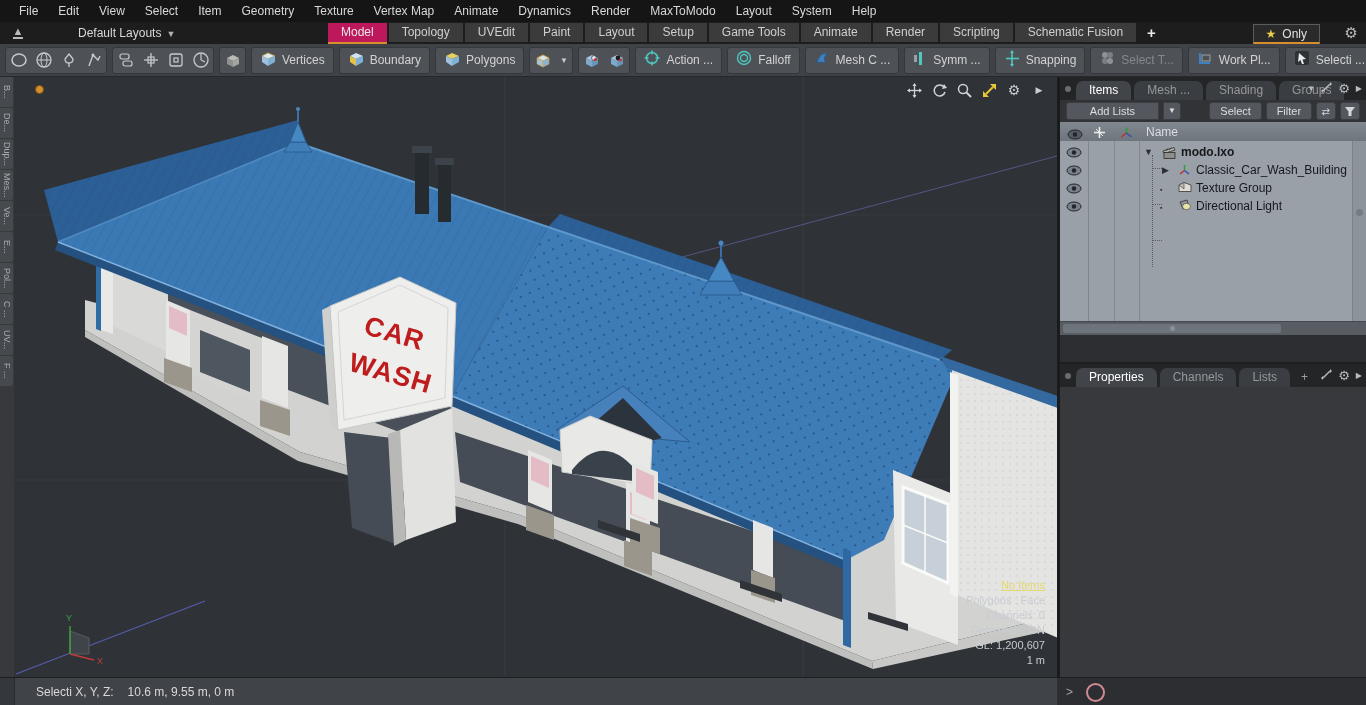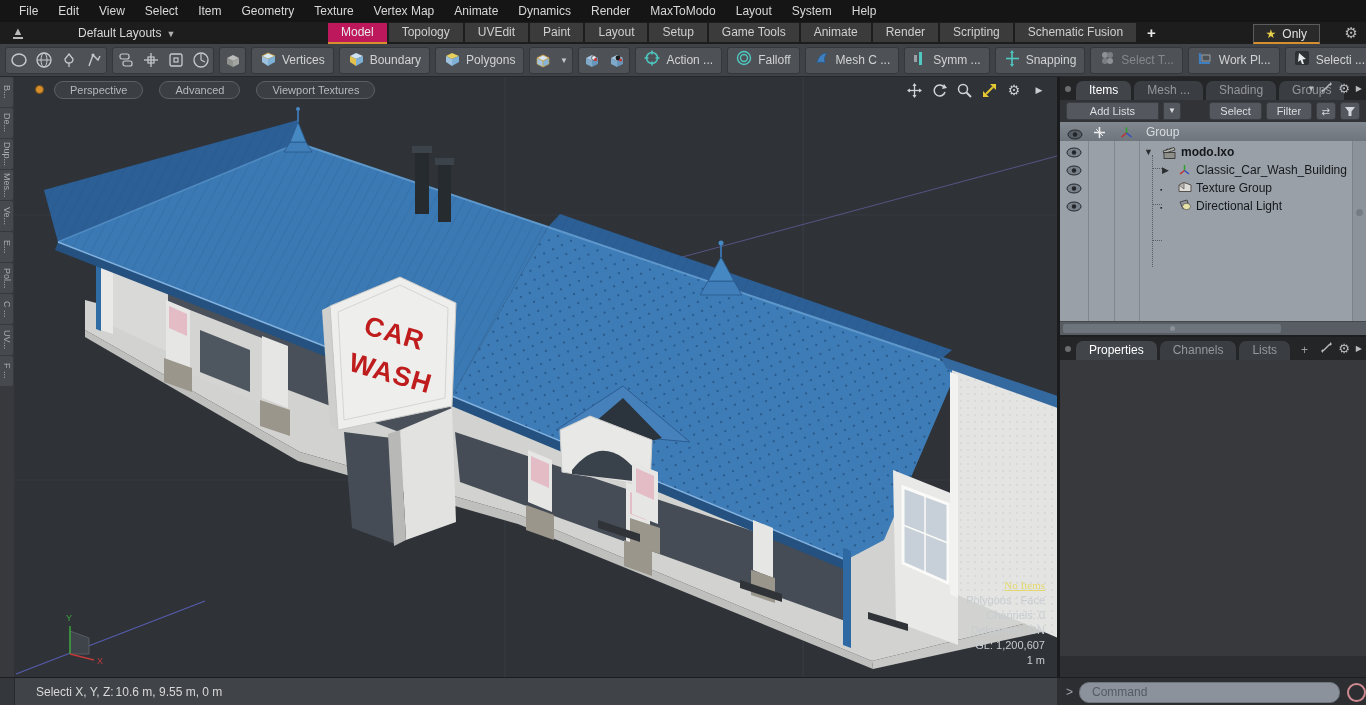--- a/index.html
+++ b/index.html
@@ -43,21 +43,21 @@
         color:#a8abaf;font-size:9px;line-height:13px;text-align:center;border-radius:0 2px 2px 0;}
   
   #viewport{position:absolute;left:14px;top:77px;width:1043px;height:600px;background:#2f3338;overflow:hidden;}
   #vp-dot{position:absolute;left:21px;top:8px;width:7px;height:7px;border-radius:50%;background:#d78f2e;border:1px solid #7a5113;}
   #vp-header{position:absolute;left:40px;top:4px;display:flex;gap:16px;}
   .pill{height:16px;border:1px solid #5c6065;border-radius:9px;background:#3b3f44;color:#b5b9bd;
         font-size:11px;line-height:16px;padding:0 15px;}
   #vp-icons{position:absolute;right:10px;top:5px;display:flex;gap:9px;align-items:center;}
   #vp-icons .ic{width:16px;height:16px;display:flex;align-items:center;justify-content:center;color:#c9ced3;font-size:12px;}
   #vp-stats{position:absolute;right:12px;bottom:9px;text-align:right;font-size:11px;line-height:15px;color:#c7ccd1;}
-  #vp-stats .warn{color:#e3d96e;text-decoration:underline;font-family:Liberation Serif, serif;}
+  #vp-stats .warn{color:#e3d96e;text-decoration:underline;}
   
   #rpanel{position:absolute;left:1057px;top:77px;width:309px;height:600px;background:#2c2e31;border-left:3px solid #1a1b1d;box-sizing:border-box;}
   .ptabrow{position:relative;height:23px;background:#242527;display:flex;align-items:flex-end;padding-left:16px;}
   .pdot{position:absolute;left:5px;top:9px;width:6px;height:6px;border-radius:50%;background:#6a6d70;}
   .ptab{height:19px;border-radius:7px 7px 0 0;background:#3a3d41;color:#96989b;font-size:12px;
         line-height:19px;padding:0 13px;margin-right:3px;white-space:nowrap;}
   .ptab.active{color:#ffffff;background:#414449;}
   .ptab.plus{background:transparent;color:#9a9da0;padding:0 8px;}
   .ptr-icons{position:absolute;right:4px;top:4px;display:flex;gap:6px;align-items:center;color:#b9bcbf;font-size:12px;}
   #items-buttons{height:22px;background:#313337;display:flex;align-items:center;padding:0 6px;gap:4px;}
@@ -82,21 +82,21 @@
   #tree-vscroll{position:absolute;right:0;top:0;bottom:0;width:13px;background:#8d939b;border-left:1px solid #7c828a;}
   #tree-vthumb{position:absolute;left:3px;top:68px;width:7px;height:7px;border-radius:50%;background:#767c84;}
   #tree-hscroll{height:13px;background:#585d63;position:relative;border-top:1px solid #45494e;}
   #tree-hthumb{position:absolute;left:3px;top:2px;width:218px;height:9px;background:#6e747b;border-radius:2px;}
   #tree-hthumb:after{content:"";position:absolute;left:50%;top:2px;width:5px;height:5px;margin-left:-2px;border-radius:50%;background:#8a9097;}
   #props-content{height:296px;background:#37393d;}
   
   #bottombar{position:absolute;left:0;top:677px;width:1366px;height:28px;background:#404348;border-top:1px solid #1c1d1f;}
   #bb-corner{position:absolute;left:0;top:0;width:14px;height:28px;background:#34373b;border-right:1px solid #26282b;}
   #bb-status{position:absolute;left:36px;top:0;line-height:28px;font-size:12px;color:#d8d8d8;}
-  #bb-status .val{margin-left:2px;}
+  #bb-status .val{margin-left:14px;}
   #cmd-area{position:absolute;left:1057px;top:0;width:309px;height:28px;background:#2c2e31;display:flex;align-items:center;}
   #cmd-prompt{color:#9fa4a9;font-size:12px;margin:0 6px 0 9px;}
   .cmd-input{width:238px;height:19px;border-radius:10px;border:1px solid #6e747c;background:#8b929b;
              font-size:12px;color:#2e3338;padding:0 12px;outline:none;font-family:"Liberation Sans",sans-serif;}
   .cmd-input::placeholder{color:#555b63;}
   #cmd-circle{width:19px;height:19px;border-radius:50%;border:2px solid #cd8a91;margin-left:7px;box-sizing:border-box;}
   svg text{font-family:"Liberation Sans","DejaVu Sans",sans-serif;}
 </style>
 </head>
 <body>
@@ -476,25 +476,20 @@
       <g>
         <polygon points="70,631 89,638 89,654 70,654" fill="#3f444b" stroke="#575c63"></polygon>
         <line x1="70" y1="654" x2="70" y2="626" stroke="#3aa33a" stroke-width="1.5"></line>
         <line x1="70" y1="654" x2="94" y2="660" stroke="#c03a3a" stroke-width="1.5"></line>
         <text x="66" y="621" font-size="9" fill="#3aa33a">Y</text>
         <text x="97" y="664" font-size="9" fill="#c03a3a">X</text>
       </g>
     </svg>
 
     <div id="vp-dot"></div>
-    <div id="vp-header">
-      <span class="pill">Perspective</span>
-      <span class="pill">Advanced</span>
-      <span class="pill">Viewport Textures</span>
-    </div>
     <div id="vp-icons">
       <span class="ic">
           <svg width="15" height="15">
             <line x1="7.5" y1="1" x2="7.5" y2="14" stroke="#cfd3d7" stroke-width="1.3"></line>
             <line x1="1" y1="7.5" x2="14" y2="7.5" stroke="#cfd3d7" stroke-width="1.3"></line>
             <polygon points="7.5,0 5.5,3 9.5,3" fill="#cfd3d7"></polygon>
             <polygon points="7.5,15 5.5,12 9.5,12" fill="#cfd3d7"></polygon>
             <polygon points="0,7.5 3,5.5 3,9.5" fill="#cfd3d7"></polygon>
             <polygon points="15,7.5 12,5.5 12,9.5" fill="#cfd3d7"></polygon>
           </svg>
@@ -572,21 +567,21 @@
       <span style="position:absolute;left:33px;top:3px;"><svg width="13" height="13">
             <line x1="6.5" y1="1" x2="6.5" y2="12" stroke="#e8eaec" stroke-width="1.6"></line>
             <line x1="1" y1="6.5" x2="12" y2="6.5" stroke="#e8eaec" stroke-width="1.6"></line>
             <line x1="3" y1="3" x2="10" y2="10" stroke="#e8eaec" stroke-width="1"></line>
           </svg></span>
       <span style="position:absolute;left:60px;top:3px;"><svg width="13" height="13">
             <line x1="6.5" y1="1.5" x2="6.5" y2="7" stroke="#2da02d" stroke-width="1.6"></line>
             <line x1="6.5" y1="7" x2="1.5" y2="11" stroke="#c03030" stroke-width="1.6"></line>
             <line x1="6.5" y1="7" x2="11.5" y2="11" stroke="#3050c0" stroke-width="1.6"></line>
           </svg></span>
-      <span class="hname">Group</span>
+      <span class="hname">Name</span>
     </div>
 
     <div id="tree">
       <div class="colline" style="left:28px;"></div>
       <div class="colline" style="left:54px;"></div>
       <div class="colline" style="left:79px;"></div>
       <div class="connector" style="left:92px;top:14px;height:112px;"></div>
       <div class="hconn" style="left:92px;top:27px;width:10px;"></div>
       <div class="hconn" style="left:92px;top:63px;width:10px;"></div>
       <div class="hconn" style="left:92px;top:99px;width:10px;"></div>
@@ -644,21 +639,21 @@
       </div>
 
       <div id="tree-vscroll">
           <div id="tree-vthumb"></div>
         </div>
     </div>
     <div id="tree-hscroll">
         <div id="tree-hthumb"></div>
       </div>
 
-    <div class="ptabrow" style="border-top:2px solid #1d1e20;">
+    <div class="ptabrow" style="border-top:2px solid #1d1e20;margin-top:27px;">
       <span class="pdot"></span>
       <span class="ptab active">Properties</span>
       <span class="ptab">Channels</span>
       <span class="ptab">Lists</span>
       <span class="ptab plus">+</span>
       <span class="ptr-icons">
         <span><svg width="11" height="11">
               <line x1="2" y1="9" x2="9" y2="2" stroke="#b9bcbf" stroke-width="1.4"></line>
               <polygon points="9,0 11,2 9,4" fill="#b9bcbf"></polygon>
               <polygon points="0,9 2,11 2,7" fill="#b9bcbf"></polygon>
@@ -670,18 +665,17 @@
     <div id="props-content"></div>
   </div>
 
   <div id="bottombar">
     <div id="bb-corner"></div>
     <div id="bb-status">
       <span>Selecti X, Y, Z:</span><span class="val">10.6 m, 9.55 m, 0 m</span>
     </div>
     <div id="cmd-area">
       <span id="cmd-prompt">&gt;</span>
-      <input class="cmd-input" placeholder="Command" style="">
       <div id="cmd-circle"></div>
     </div>
   </div>
 
 </div>
 
 </body></html>

